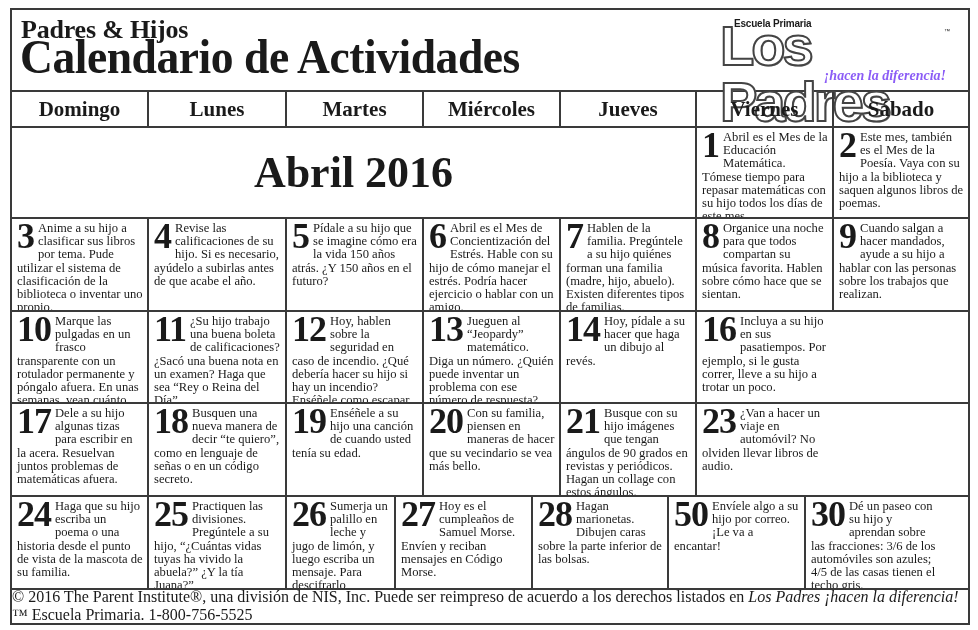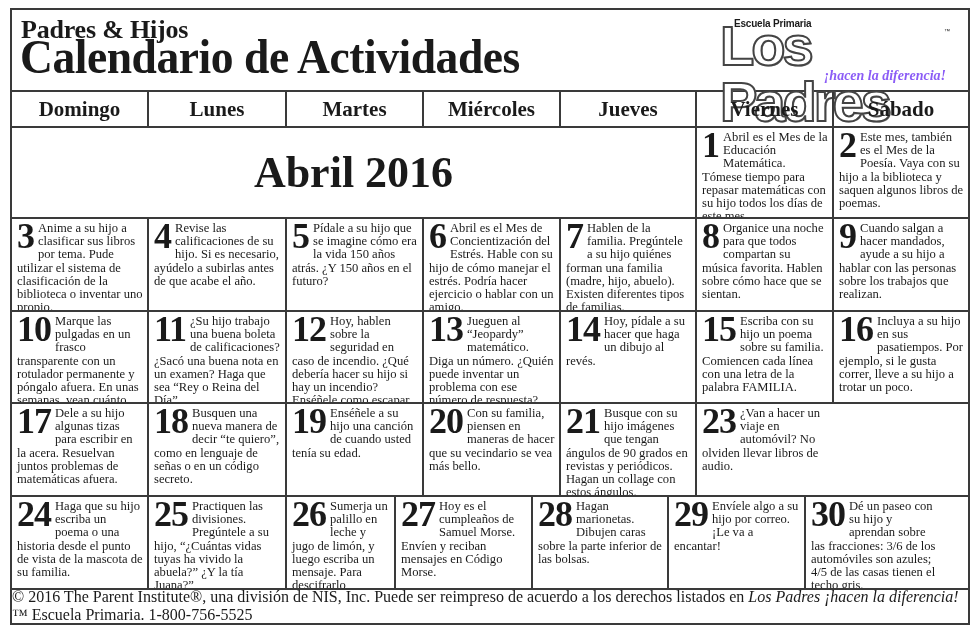--- a/index.html
+++ b/index.html
@@ -89,40 +89,39 @@
       <div class="cell" style="width:137px"><span class="num">8</span><span>Organice una noche para que todos compartan su música favorita. Hablen sobre cómo hace que se sientan.</span></div>
       <div class="cell" style="width:134px"><span class="num">9</span><span>Cuando salgan a hacer mandados, ayude a su hijo a hablar con las personas sobre los trabajos que realizan.</span></div>
     </div>
 
     <div class="week" style="height:92px">
       <div class="cell" style="width:137px"><span class="num">10</span><span>Marque las pulgadas en un frasco transparente con un rotulador permanente y póngalo afuera. En unas semanas, vean cuánto llovió.</span></div>
       <div class="cell" style="width:138px"><span class="num">11</span><span>¿Su hijo trabajo una buena boleta de calificaciones? ¿Sacó una buena nota en un examen? Haga que sea “Rey o Reina del Día”.</span></div>
       <div class="cell" style="width:137px"><span class="num">12</span><span>Hoy, hablen sobre la seguridad en caso de incendio. ¿Qué debería hacer su hijo si hay un incendio? Enséñele como escapar.</span></div>
       <div class="cell" style="width:137px"><span class="num">13</span><span>Jueguen al “Jeopardy” matemático. Diga un número. ¿Quién puede inventar un problema con ese número de respuesta?</span></div>
       <div class="cell" style="width:136px"><span class="num">14</span><span>Hoy, pídale a su hacer que haga un dibujo al revés.</span></div>
-      <div class="cell" style="width:137px"><span class="num">15</span><span>Escriba con su hijo un poema sobre su familia. Comiencen cada línea con una letra de la palabra FAMILIA.</span></div>
       <div class="cell" style="width:134px"><span class="num">16</span><span>Incluya a su hijo en sus pasatiempos. Por ejemplo, si le gusta correr, lleve a su hijo a trotar un poco.</span></div>
     </div>
 
     <div class="week" style="height:93px">
       <div class="cell" style="width:137px"><span class="num">17</span><span>Dele a su hijo algunas tizas para escribir en la acera. Resuelvan juntos problemas de matemáticas afuera.</span></div>
       <div class="cell" style="width:138px"><span class="num">18</span><span>Busquen una nueva manera de decir “te quiero”, como en lenguaje de señas o en un código secreto.</span></div>
       <div class="cell" style="width:137px"><span class="num">19</span><span>Enséñele a su hijo una canción de cuando usted tenía su edad.</span></div>
       <div class="cell" style="width:137px"><span class="num">20</span><span>Con su familia, piensen en maneras de hacer que su vecindario se vea más bello.</span></div>
       <div class="cell" style="width:136px"><span class="num">21</span><span>Busque con su hijo imágenes que tengan ángulos de 90 grados en revistas y periódicos. Hagan un collage con estos ángulos.</span></div>
       <div class="cell" style="width:134px"><span class="num">23</span><span>¿Van a hacer un viaje en automóvil? No olviden llevar libros de audio.</span></div>
     </div>
 
     <div class="week" style="height:93px">
       <div class="cell" style="width:137px"><span class="num">24</span><span>Haga que su hijo escriba un poema o una historia desde el punto de vista de la mascota de su familia.</span></div>
       <div class="cell" style="width:138px"><span class="num">25</span><span>Practiquen las divisiones. Pregúntele a su hijo, “¿Cuántas vidas tuyas ha vivido la abuela?” ¿Y la tía Juana?”</span></div>
       <div class="cell" style="width:109px"><span class="num">26</span><span>Sumerja un palillo en leche y jugo de limón, y luego escriba un mensaje. Para descifrarlo, sosténgalo en el aire hacia la luz.</span></div>
       <div class="cell" style="width:137px"><span class="num">27</span><span>Hoy es el cumpleaños de Samuel Morse. Envíen y reciban mensajes en Código Morse.</span></div>
       <div class="cell" style="width:136px"><span class="num">28</span><span>Hagan marionetas. Dibujen caras sobre la parte inferior de las bolsas.</span></div>
-      <div class="cell" style="width:137px"><span class="num">29</span><span>Envíele algo a su hijo por correo. ¡Le va a encantar!</span></div>
+      <div class="cell" style="width:137px"><span class="num">50</span><span>Envíele algo a su hijo por correo. ¡Le va a encantar!</span></div>
       <div class="cell" style="width:134px"><span class="num">30</span><span>Dé un paseo con su hijo y aprendan sobre las fracciones: 3/6 de los automóviles son azules; 4/5 de las casas tienen el techo gris.</span></div>
     </div>
   </div>
 
   <div class="footer">
     <span>
       <span>© 2016 The Parent Institute®, una división de NIS, Inc. Puede ser reimpreso de acuerdo a los derechos listados en </span><i>Los Padres ¡hacen la diferencia!™</i><span> Escuela Primaria. 1-800-756-5525</span>
     </span>
   </div>
 </div>

